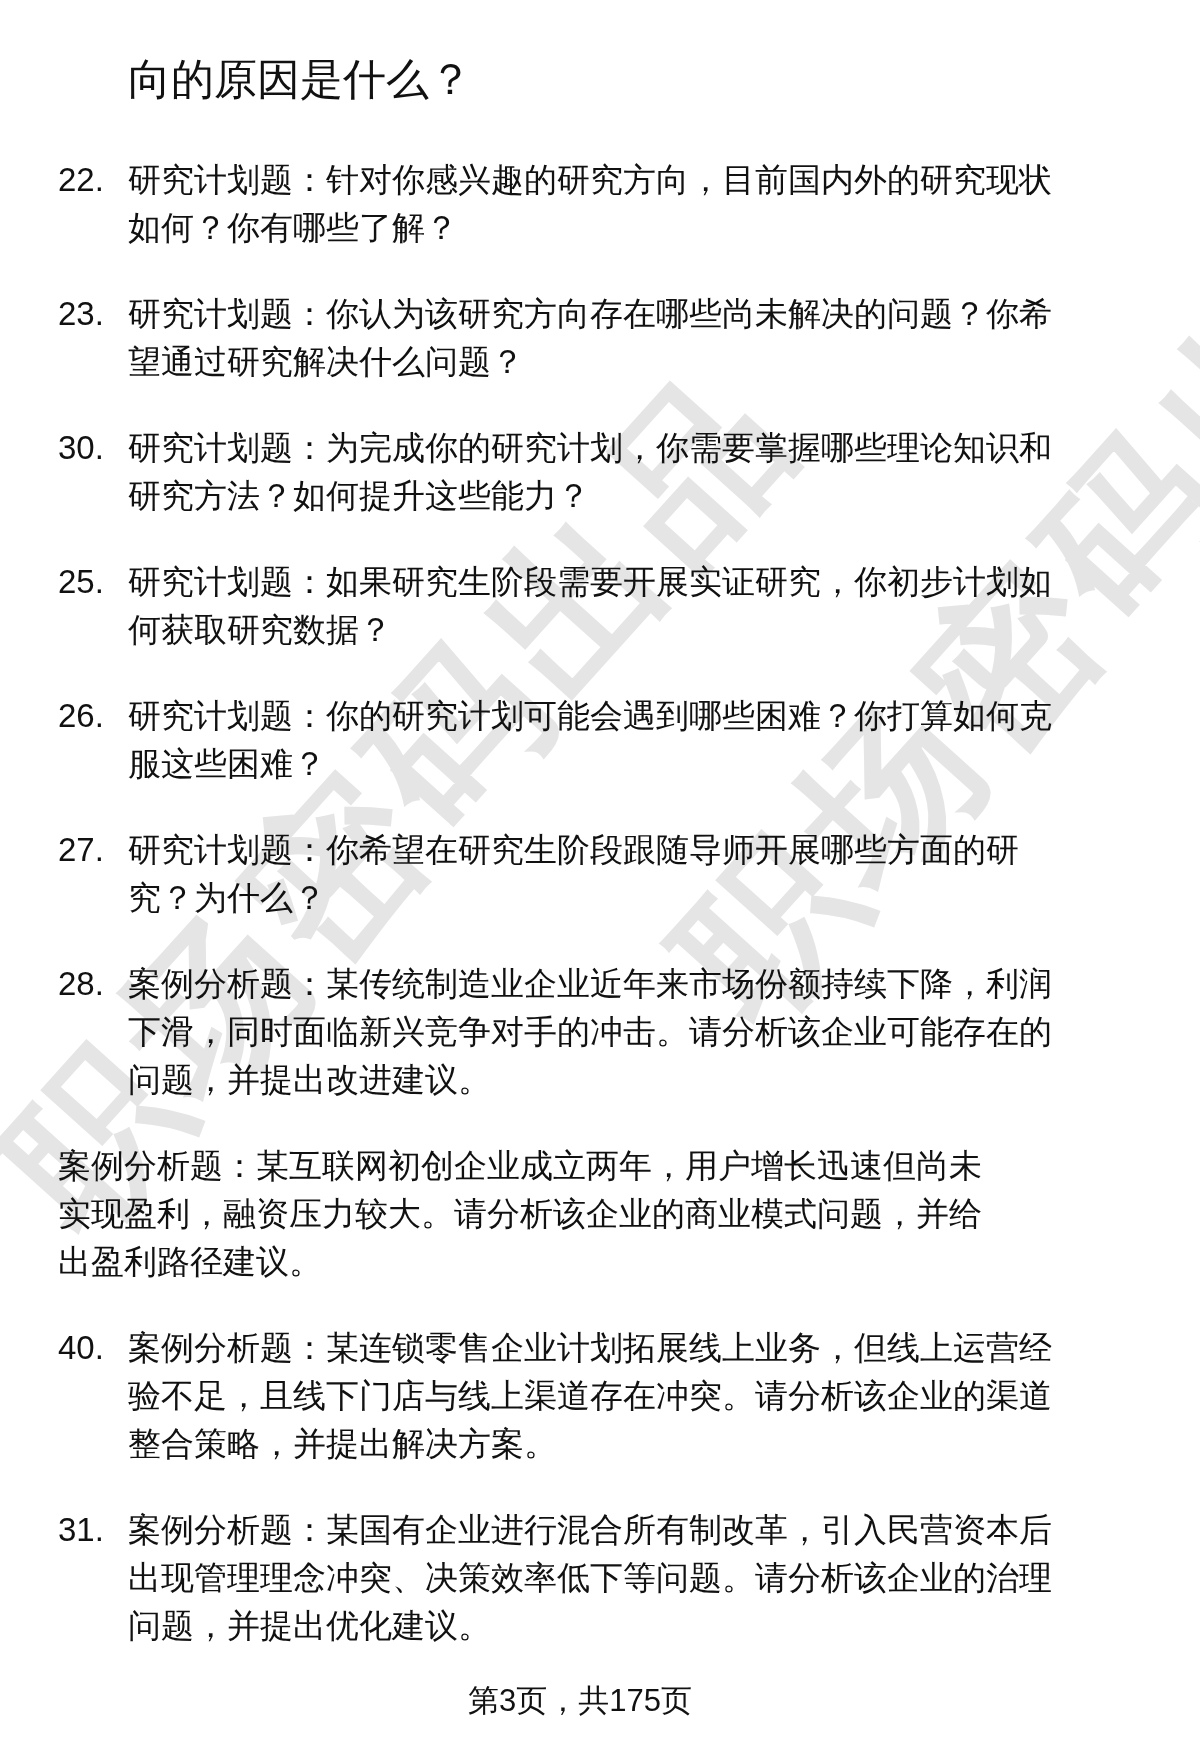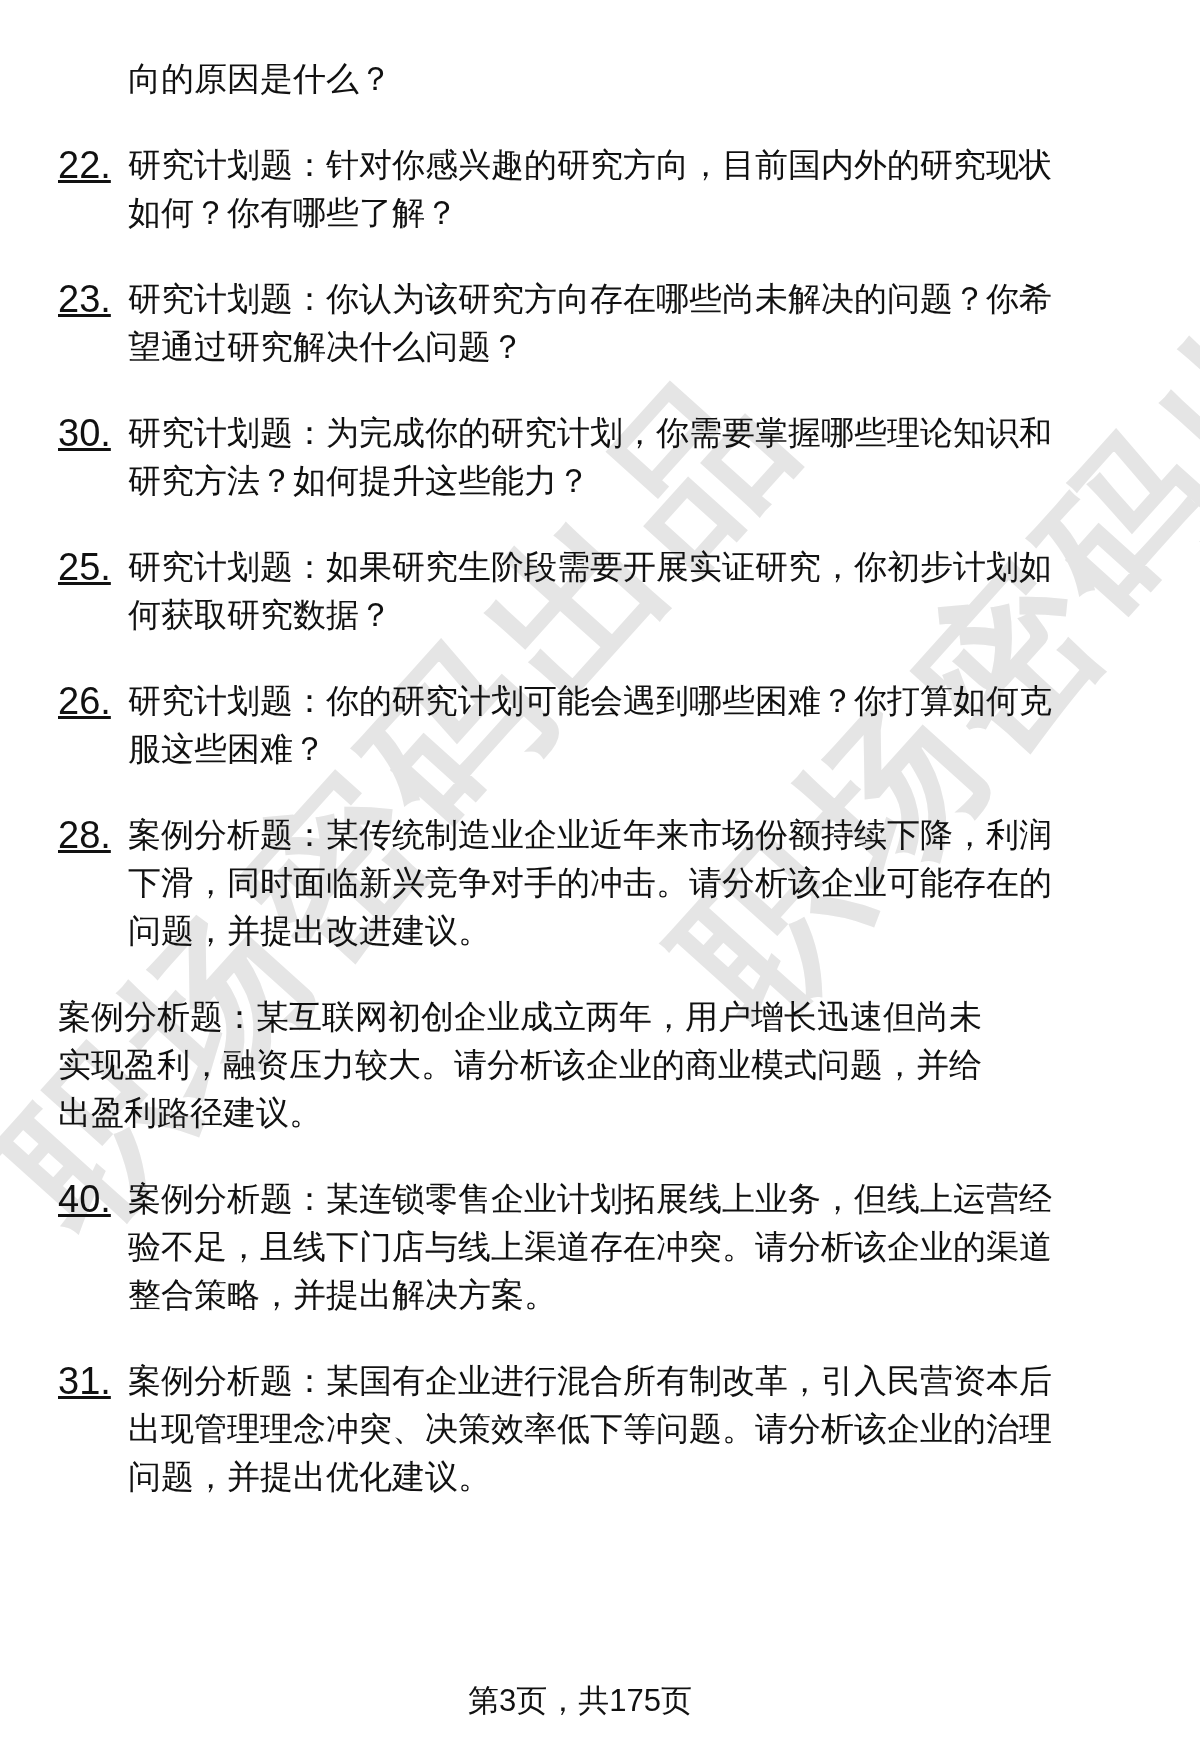--- a/index.html
+++ b/index.html
@@ -32,33 +32,32 @@
   .content {
     position: absolute;
     left: 58px;
     top: 55px;
     width: 1010px;
     z-index: 1;
   }
   .continuation {
     margin-left: 70px;
     width: 930px;
-    font-size: 33px;
+    font-size: 43px;
     line-height: 48px;
-    margin-bottom: 38px;
+    margin-bottom: 53px;
   }
   .item {
     display: flex;
     margin-bottom: 38px;
   }
   .num {
     flex: 0 0 70px;
-    font-size: 38px;
+    font-size: 33px;
     line-height: 48px;
-    text-decoration: underline;
   }
   .txt {
     width: 930px;
     font-size: 33px;
     line-height: 48px;
     word-break: break-all;
   }
   .footer {
     position: absolute;
     left: 0;
@@ -95,20 +94,24 @@
         </div>
         <div class="item">
           <span class="num">25.</span>
           <div class="txt">研究计划题：如果研究生阶段需要开展实证研究，你初步计划如何获取研究数据？</div>
         </div>
         <div class="item">
           <span class="num">26.</span>
           <div class="txt">研究计划题：你的研究计划可能会遇到哪些困难？你打算如何克服这些困难？</div>
         </div>
         <div class="item">
+          <span class="num">27.</span>
+          <div class="txt">研究计划题：你希望在研究生阶段跟随导师开展哪些方面的研究？为什么？</div>
+        </div>
+        <div class="item">
           <span class="num">28.</span>
           <div class="txt">案例分析题：某传统制造业企业近年来市场份额持续下降，利润下滑，同时面临新兴竞争对手的冲击。请分析该企业可能存在的问题，并提出改进建议。</div>
         </div>
         <div class="item">
           <div class="txt">案例分析题：某互联网初创企业成立两年，用户增长迅速但尚未实现盈利，融资压力较大。请分析该企业的商业模式问题，并给出盈利路径建议。</div>
         </div>
         <div class="item">
           <span class="num">40.</span>
           <div class="txt">案例分析题：某连锁零售企业计划拓展线上业务，但线上运营经验不足，且线下门店与线上渠道存在冲突。请分析该企业的渠道整合策略，并提出解决方案。</div>
         </div>

